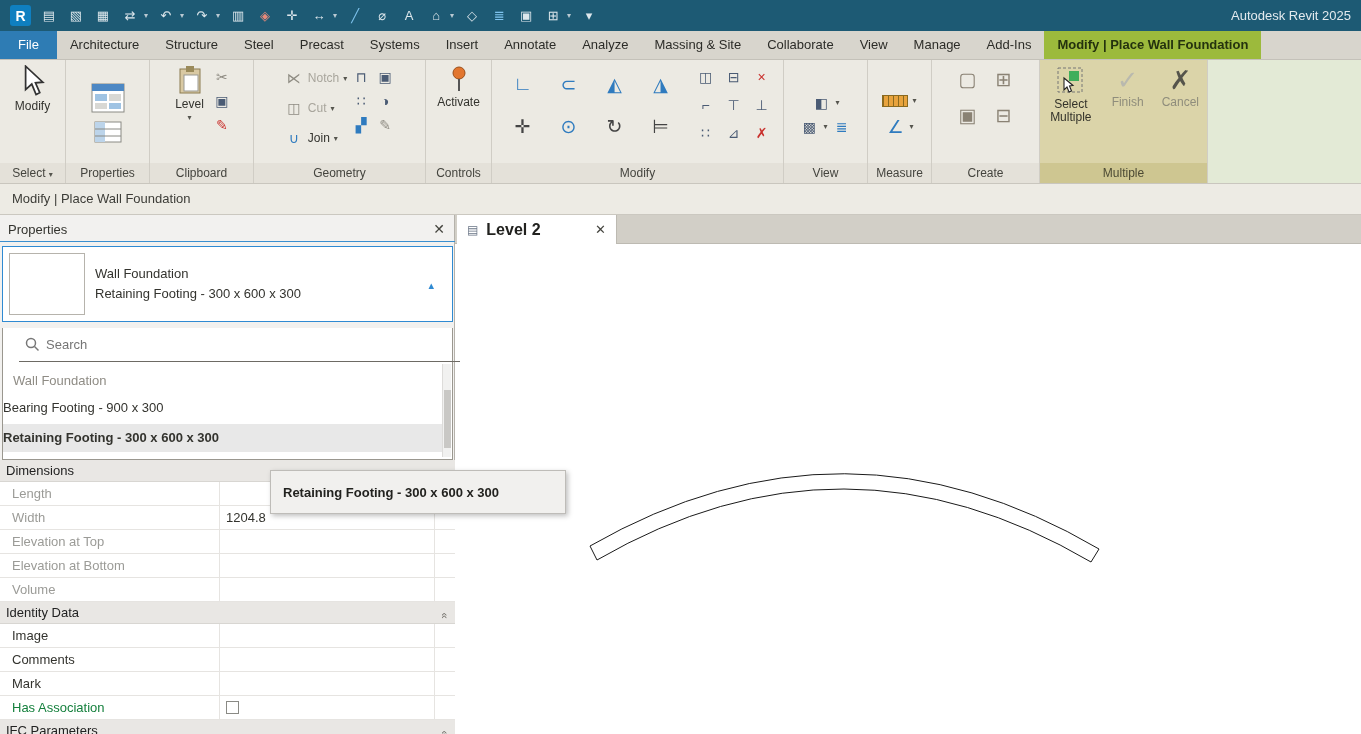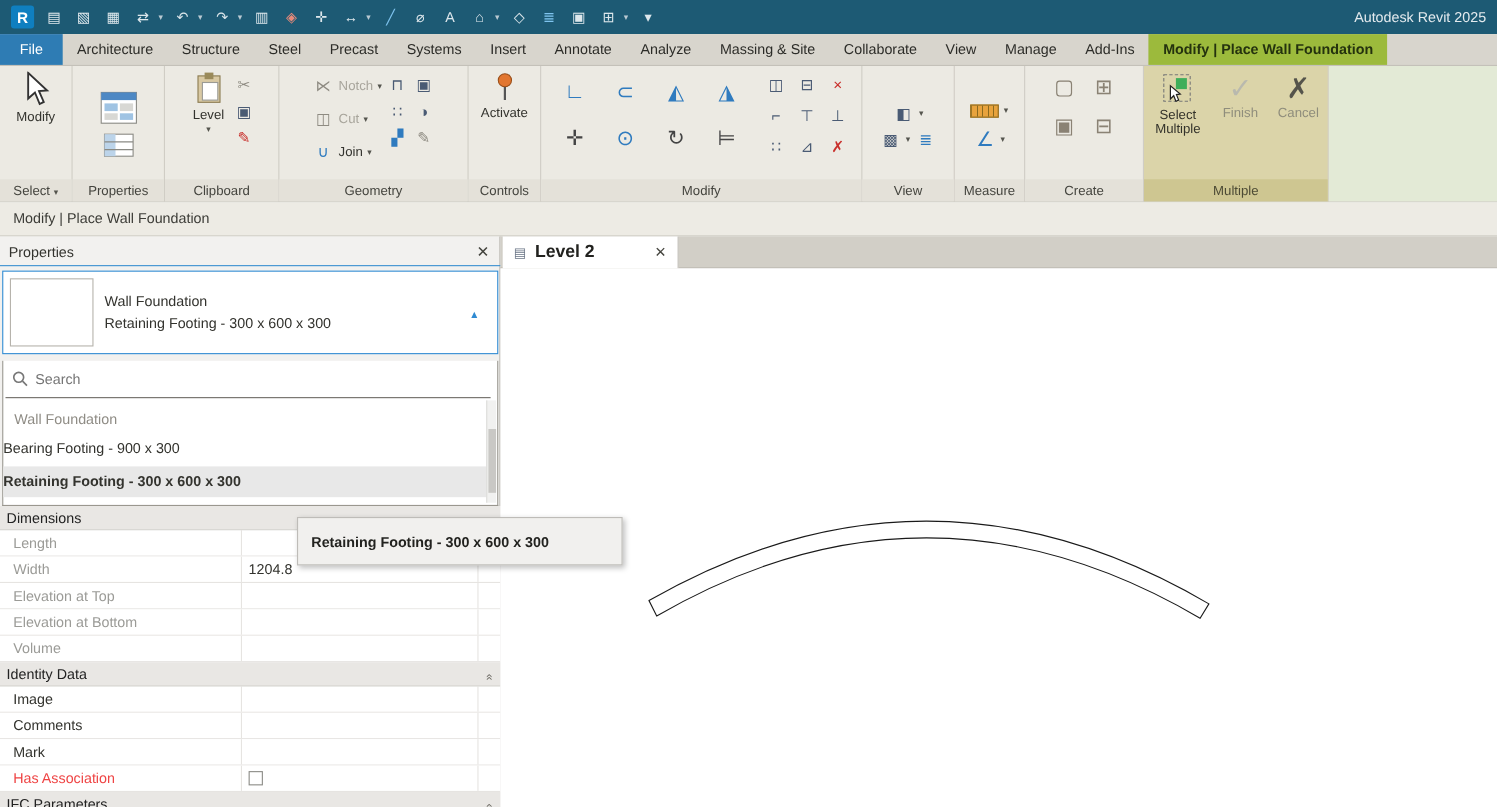--- a/index.html
+++ b/index.html
@@ -60,21 +60,21 @@
   
   .props { position:absolute; left:0; top:0; width:455px; height:519px; background:#f2f1ef; border-right:1px solid #b5b2ab; }
   .props-header { position:absolute; left:0; top:2px; width:455px; height:25px; border-bottom:1px solid #3a8fd0; display:flex; align-items:center; }
   .props-title { font-size:13px; color:#33332e; padding-left:8px; }
   .props-close { margin-left:auto; margin-right:10px; font-size:14px; color:#44443e; cursor:default; }
   .type-selector { position:absolute; left:2px; top:31px; width:451px; height:76px; background:#fff; border:1px solid #2f8ad2; display:flex; align-items:center; }
   .type-img { width:76px; height:62px; background:#fff; border:1px solid #b6b3ac; margin-left:6px; }
   .type-text { margin-left:10px; font-size:13px; color:#33332e; line-height:20px; }
   .type-caret { position:absolute; right:18px; top:32px; color:#2f8ad2; font-size:11px; }
   .dropdown { position:absolute; left:2px; top:113px; width:451px; height:132px; background:#fff; border:1px solid #9a978f; border-top:none; z-index:5; }
-  .searchrow { position:absolute; left:2px; top:0; width:441px; height:34px; border-bottom:1px solid #6d6a64; display:flex; align-items:center; padding-left:6px; gap:6px; }
+  .searchrow { position:absolute; left:16px; top:0; width:441px; height:34px; border-bottom:1px solid #6d6a64; display:flex; align-items:center; padding-left:6px; gap:6px; }
   .searchrow input { border:none; outline:none; font-size:13px; color:#333; width:380px; font-family:"Liberation Sans",sans-serif; background:transparent; }
   .dd-group { position:absolute; left:0; top:40px; width:441px; height:26px; line-height:26px; font-size:13px; color:#8f8c85; padding-left:10px; }
   .dd-item { position:absolute; left:0; width:441px; height:28px; line-height:28px; font-size:13px; color:#33332e; }
   .dd-item-0 { top:66px; }
   .dd-item-1 { top:96px; background:#e8e8e8; font-weight:bold; }
   .dd-scroll { position:absolute; right:1px; top:36px; width:9px; bottom:2px; background:#f1f1f0; border-left:1px solid #dddcda; }
   .dd-thumb { position:absolute; left:1px; top:26px; width:7px; height:58px; background:#c9c8c5; }
 
   
   .pgrid { position:absolute; left:0; top:245px; width:455px; height:274px; background:#fff; overflow:hidden; }
@@ -429,21 +429,21 @@
         <div class="pname" style="color:#33332e">Comments</div>
         <div class="pval"></div>
         <div class="pend"></div>
       </div>
       <div class="prow">
         <div class="pname" style="color:#33332e">Mark</div>
         <div class="pval"></div>
         <div class="pend"></div>
       </div>
       <div class="prow">
-        <div class="pname" style="color:#ef4444">Has Association</div>
+        <div class="pname" style="color:#15803d">Has Association</div>
         <div class="pval">
             <span class="cb"></span>
           </div>
         <div class="pend"></div>
       </div>
 
       <div class="sec">
         <span>IFC Parameters</span>
         <span class="rot">«</span>
       </div>

